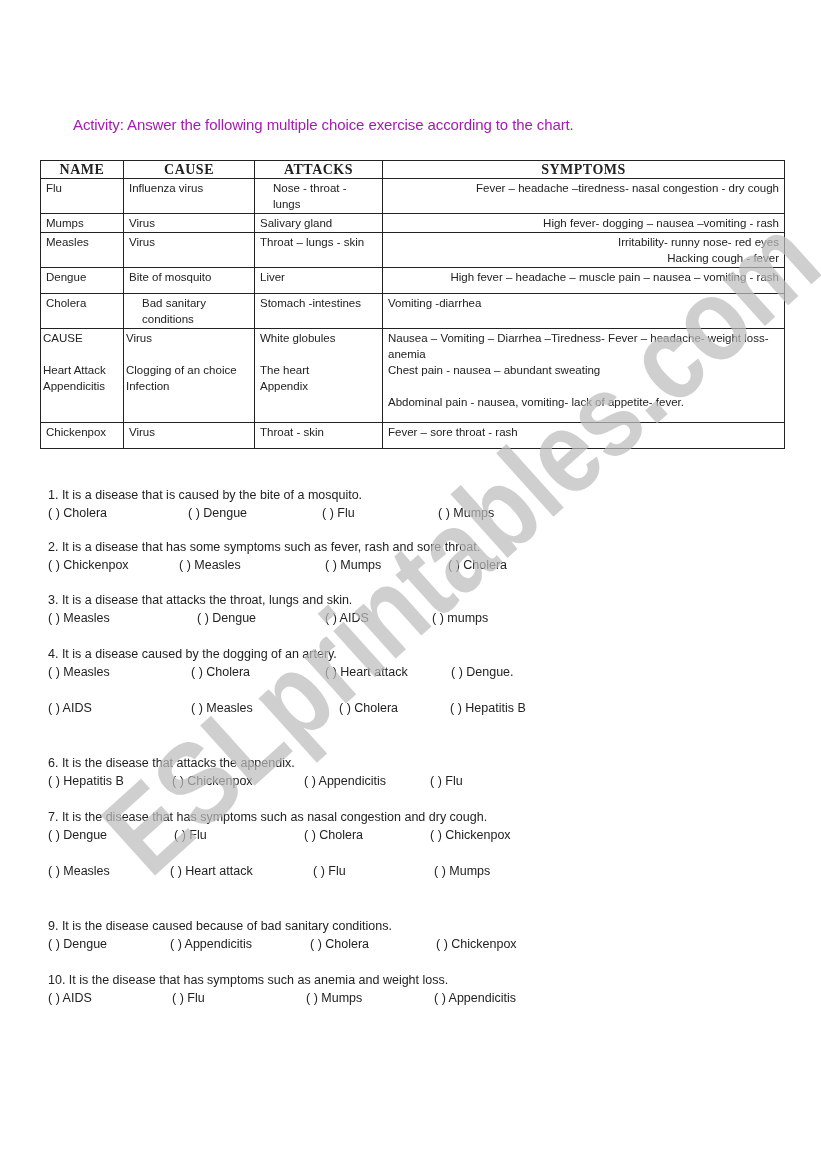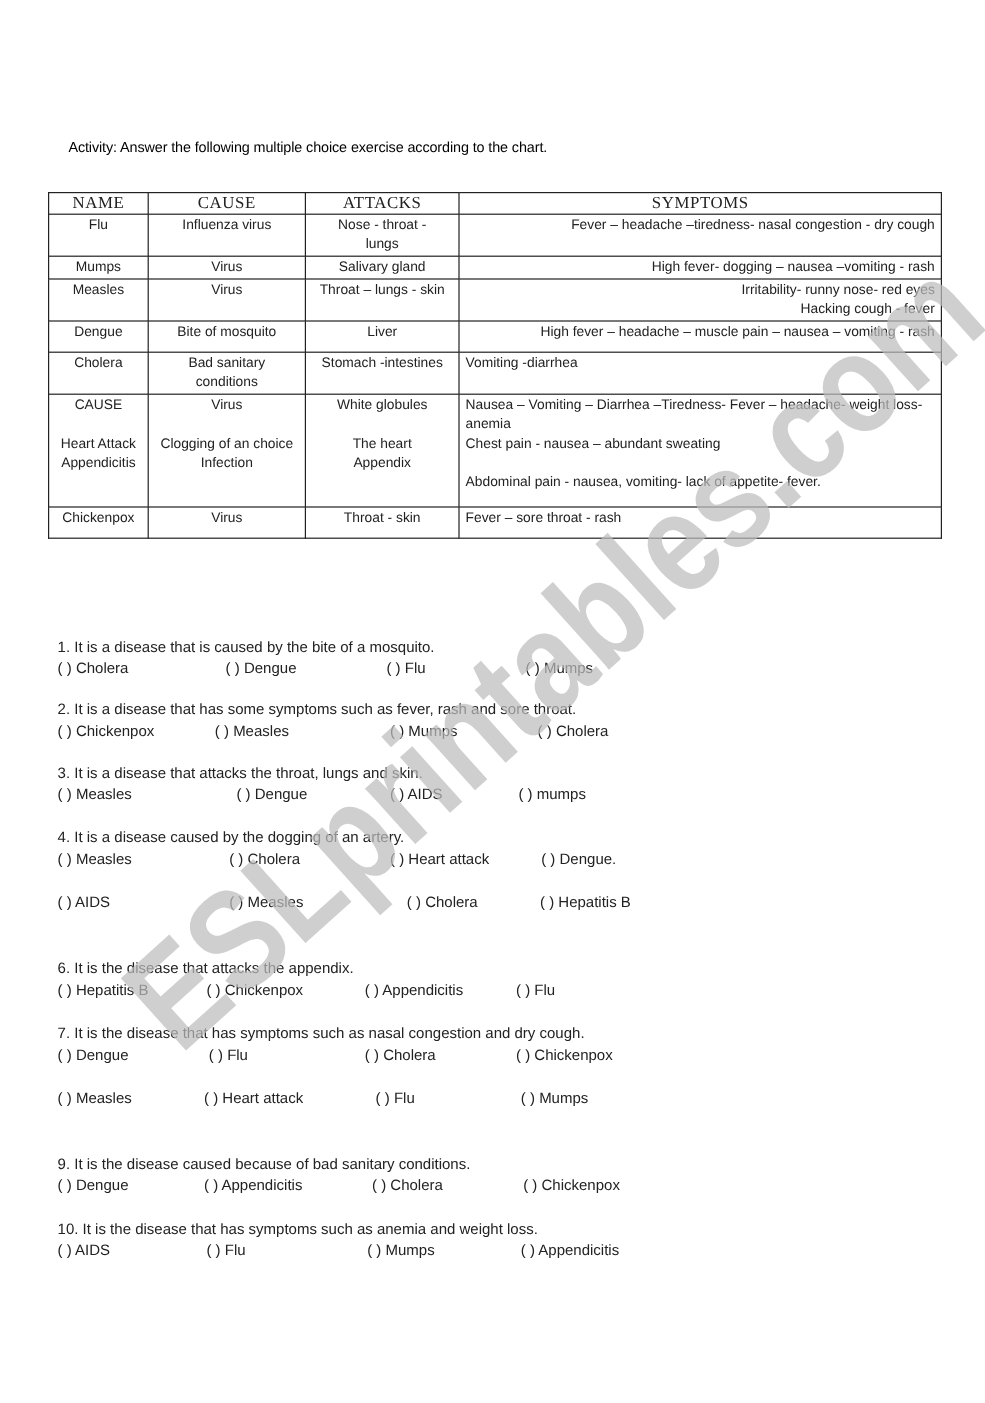--- a/index.html
+++ b/index.html
@@ -3,48 +3,48 @@
 <meta charset="utf-8">
 <style>
   html, body { margin: 0; padding: 0; background: #ffffff; }
   body {
     width: 821px; height: 1169px; position: relative; overflow: hidden;
     font-family: "Liberation Sans", "DejaVu Sans", sans-serif;
     color: #1a1a1a;
   }
   .page { position: absolute; left: 0; top: 0; width: 821px; height: 1169px; }
   .title {
-    position: absolute; left: 57px; top: 116px;
-    font-size: 12px; letter-spacing: -0.1px; color: #000000;
+    position: absolute; left: 73px; top: 116px;
+    font-size: 15px; letter-spacing: -0.1px; color: #a21caf;
   }
   table.chart {
     position: absolute; left: 40px; top: 160px;
     width: 744px; border-collapse: collapse;
     font-size: 11.5px; color: #222;
     table-layout: fixed;
   }
   table.chart th, table.chart td {
     border: 1px solid #222;
     padding: 1px 5px;
     vertical-align: top;
     line-height: 16px;
   }
   table.chart th {
     font-family: "Liberation Serif", "DejaVu Serif", serif;
-    font-weight: normal; font-size: 14px; letter-spacing: 0.5px;
+    font-weight: bold; font-size: 14px; letter-spacing: 0.5px;
     text-align: center; padding: 0 4px; height: 17px; line-height: 17px;
   }
-  td.c { text-align: center; }
+  td.c { }
   td.l { text-align: left; padding-left: 7px; }
   td.center-sym { text-align: right; margin-left: 12px; }
   .cellline { display: block; }
   .gap { display: block; height: 16px; }
 
   .questions { position: absolute; left: 48px; top: 488px; width: 560px; font-size: 12.5px; color: #222; }
-  .q { position: absolute; left: 0; width: 560px; margin-top: 44px; }
+  .q { position: absolute; left: 0; width: 560px; }
   .q-text { display: block; height: 18px; white-space: nowrap; }
   .q-opts { position: relative; height: 18px; }
   .opt { position: absolute; top: 0; white-space: nowrap; }
 
   .watermark {
     position: absolute; left: 0; top: 0; width: 821px; height: 1169px;
     pointer-events: none;
   }
 </style>
 </head>

